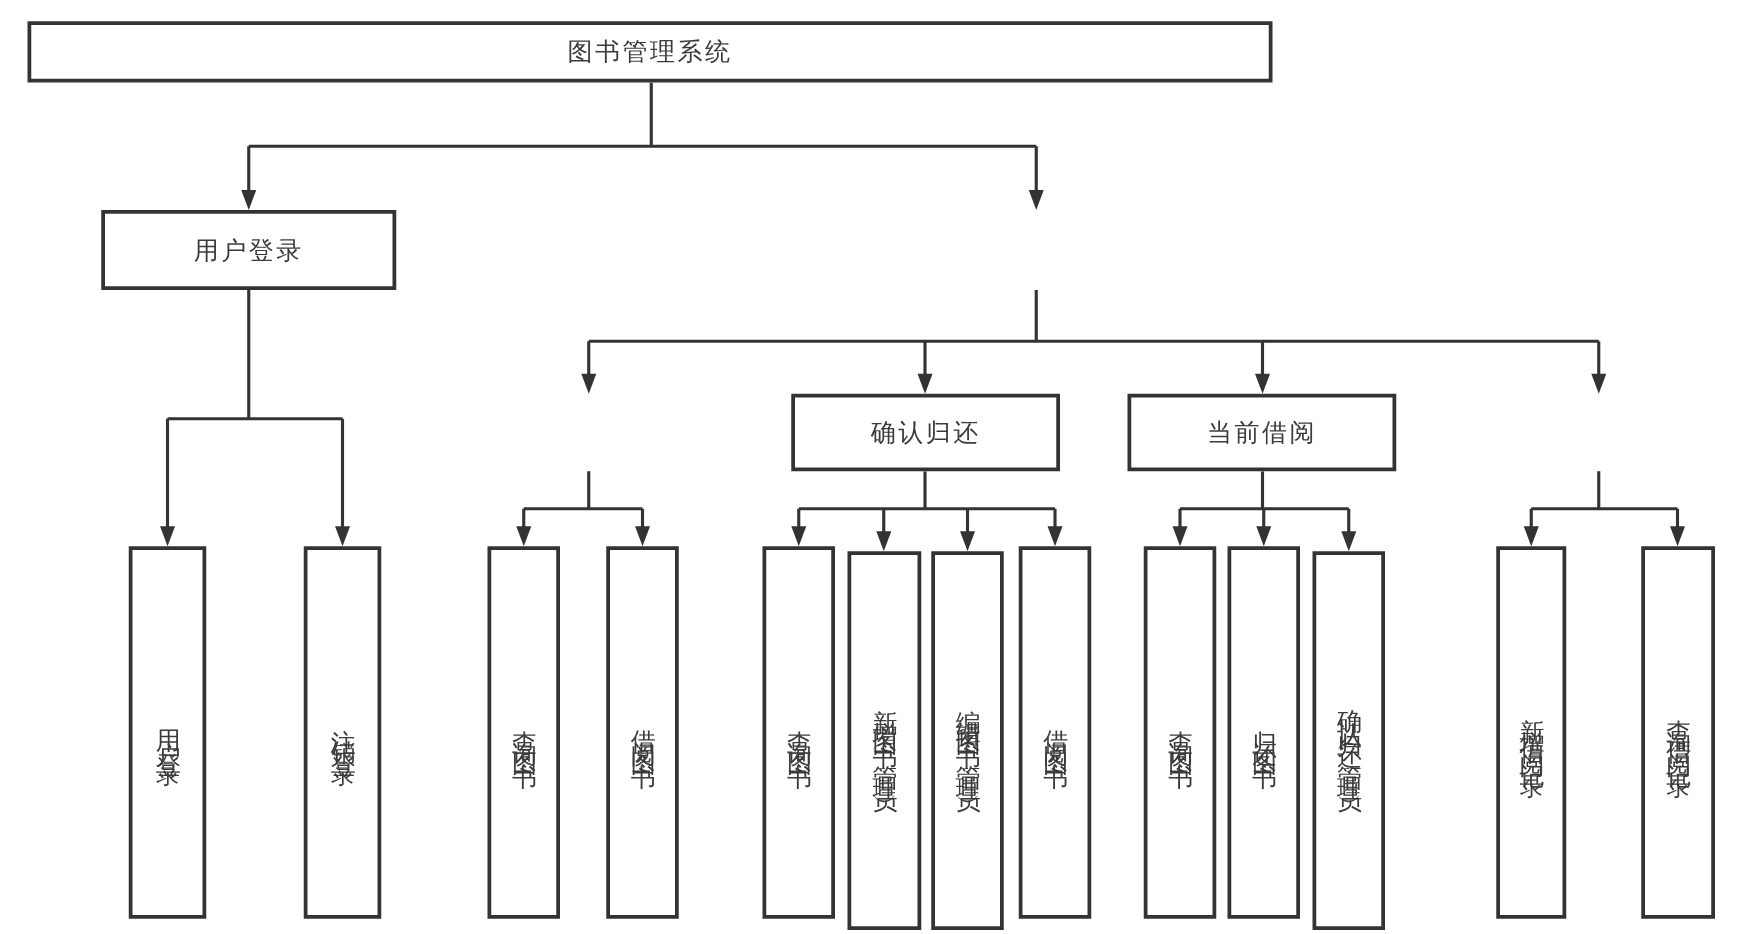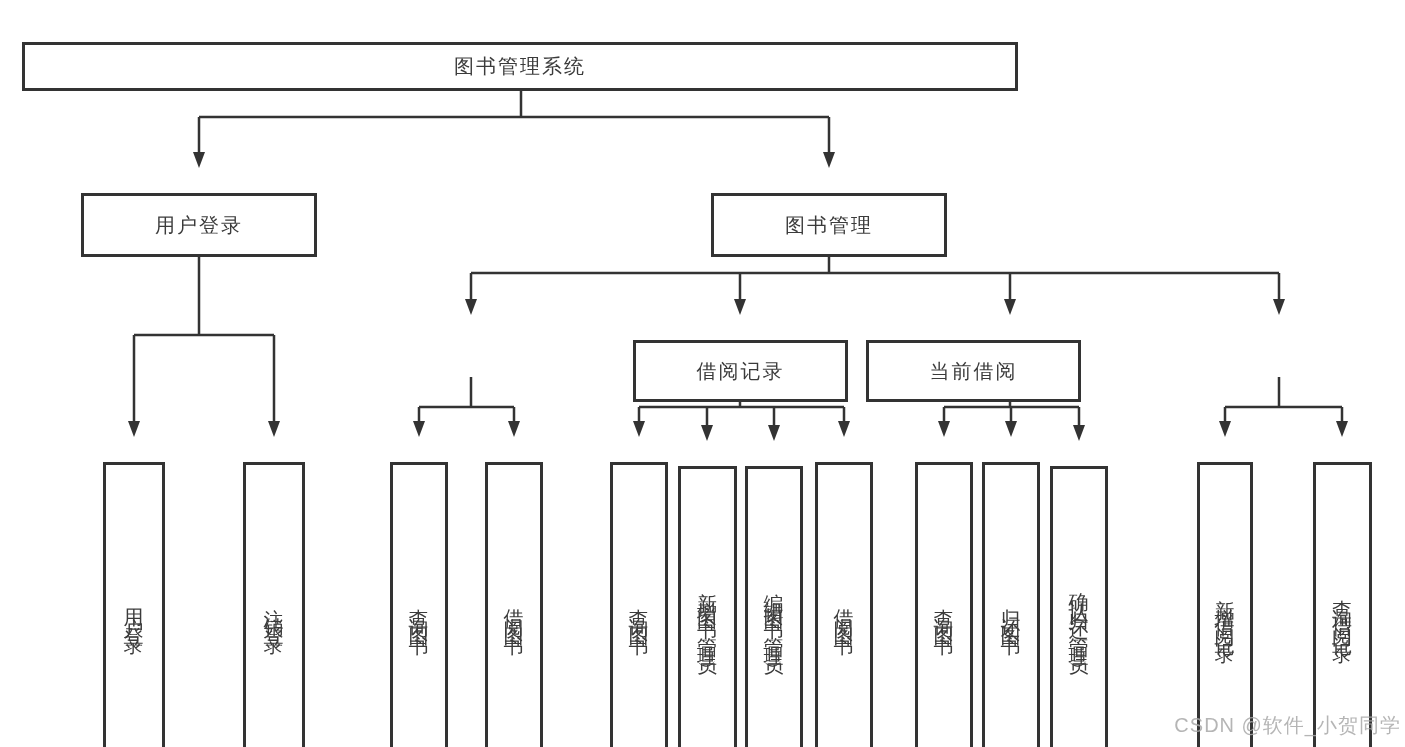--- a/index.html
+++ b/index.html
@@ -5,21 +5,21 @@
   html,body { margin:0; padding:0; background:#ffffff; }
   .stage {
     position:relative; width:1405px; height:747px; overflow:hidden;
     background:#ffffff; font-family:"Liberation Sans", sans-serif;
   }
   .wires { position:absolute; left:0; top:0; z-index:0; }
   .box {
     position:absolute; box-sizing:border-box;
     border:3px solid #333333; background:#ffffff;
     display:flex; align-items:center; justify-content:center;
-    color:#3b3b3b; z-index:1;margin-top:25px;
+    color:#3b3b3b; z-index:1;
   }
   .box.h span { font-size:20px; letter-spacing:2px; white-space:nowrap; }
   .box.v .vt {
     writing-mode:vertical-rl; text-orientation:mixed;
     font-size:20px; line-height:1.1; letter-spacing:9px; white-space:nowrap;
   }
   .watermark {
     position:absolute; top:712px; right:4px; z-index:2;
     font-size:20px; color:#a9a9a9; opacity:0.85; letter-spacing:1px;
     white-space:nowrap;
@@ -70,28 +70,25 @@
     </g>
   </svg>
 
   <div class="box h" style="left:22px;top:17px;width:996px;height:49px">
     <span>图书管理系统</span>
   </div>
 
   <div class="box h" style="left:81px;top:168px;width:236px;height:64px">
     <span>用户登录</span>
   </div>
-  <div class="box h" style="left:711px;top:168px;width:236px;height:64px">
-    <span>图书管理</span>
-  </div>
 
   <div class="box h" style="left:633px;top:315px;width:215px;height:62px">
-    <span>借阅记录</span>
+    <span>确认归还</span>
   </div>
-  <div class="box h" style="left:866px;top:315px;width:215px;height:62px">
+  <div class="box h" style="left:902px;top:315px;width:215px;height:62px">
     <span>当前借阅</span>
   </div>
 
   <div class="box v" style="left:103px;top:437px;width:62px;height:298px">
     <span class="vt">用户登录</span>
   </div>
   <div class="box v" style="left:243px;top:437px;width:62px;height:298px">
     <span class="vt">注销登录</span>
   </div>
 
@@ -125,14 +122,13 @@
     <span class="vt">确认归还（管理员）</span>
   </div>
 
   <div class="box v" style="left:1197px;top:437px;width:56px;height:298px">
     <span class="vt">新增借阅记录</span>
   </div>
   <div class="box v" style="left:1313px;top:437px;width:59px;height:298px">
     <span class="vt">查询借阅记录</span>
   </div>
 
-  <div class="watermark">CSDN @软件_小贺同学</div>
 </div>
 
 </body></html>

